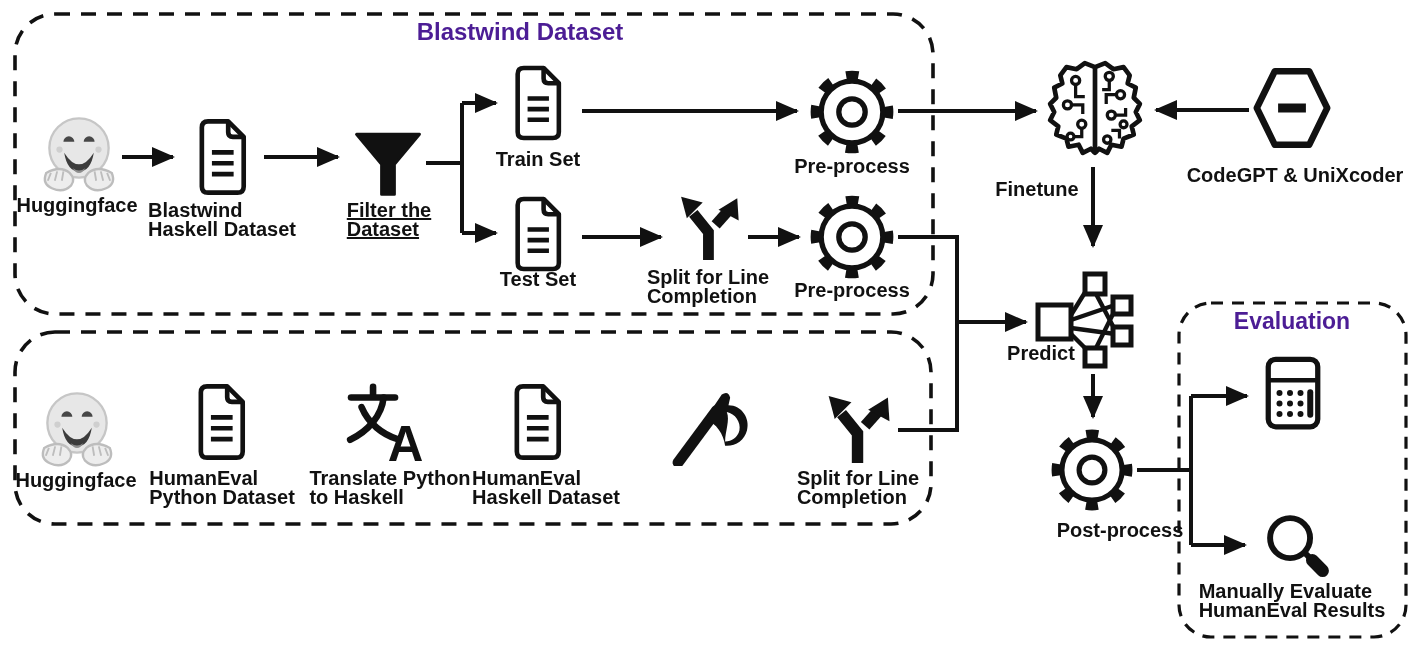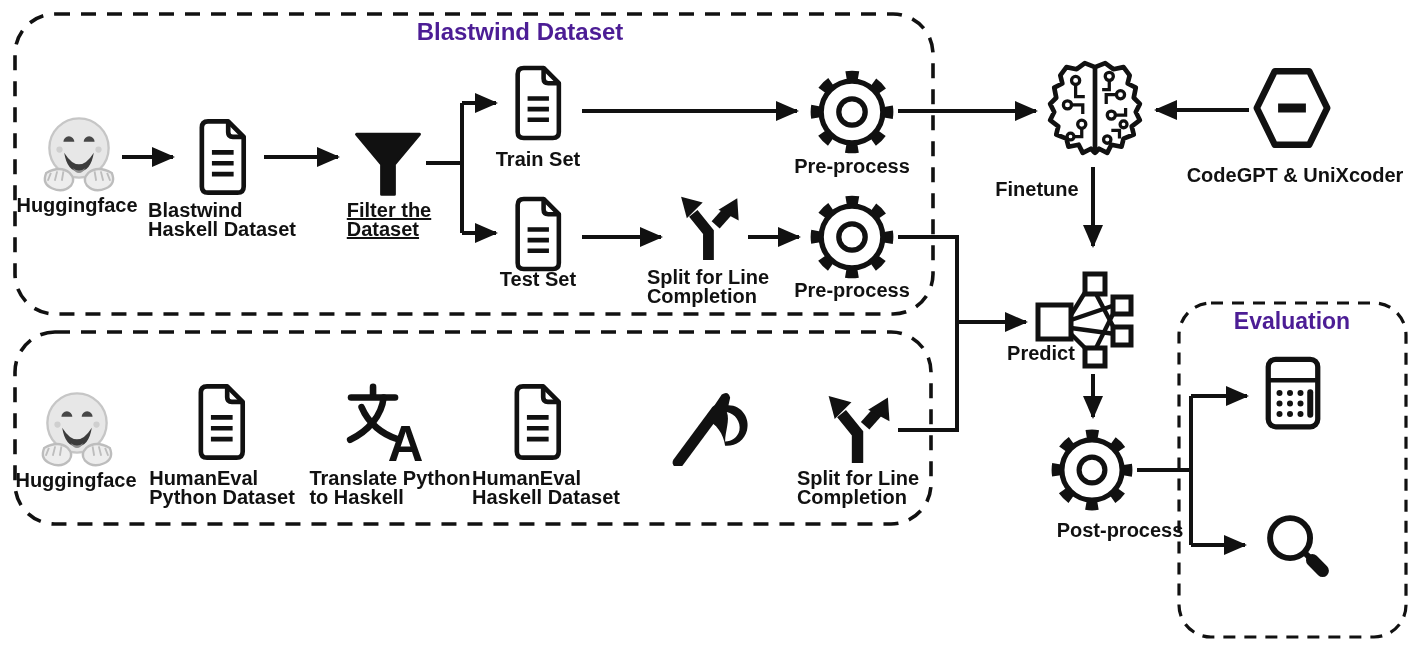--- a/index.html
+++ b/index.html
@@ -252,19 +252,20 @@
   <div class="lbl" style="left:389px;top:201px;text-decoration:underline;"><span>Filter the</span><br><span>Dataset</span></div>
   <div class="lbl" style="left:538px;top:150px;"><span>Train Set</span></div>
   <div class="lbl" style="left:538px;top:270px;"><span>Test Set</span></div>
   <div class="lbl" style="left:708px;top:268px;"><span>Split for Line</span><br><span>Completion</span></div>
   <div class="lbl" style="left:852px;top:157px;"><span>Pre-process</span></div>
   <div class="lbl" style="left:852px;top:281px;"><span>Pre-process</span></div>
   <div class="lbl" style="left:1037px;top:166px;margin-top:14px;"><span>Finetune</span></div>
   <div class="lbl" style="left:1295px;top:166px;"><span>CodeGPT &amp; UniXcoder</span></div>
   <div class="lbl" style="left:1041px;top:344px;"><span>Predict</span></div>
   <div class="lbl" style="left:1092px;top:521px;margin-left:28px;"><span>Post-process</span></div>
+  <div class="lbl" style="left:1292px;top:582px;"><span>Manually Evaluate</span><br><span>HumanEval Results</span></div>
   <div class="lbl" style="left:76px;top:471px;"><span>Huggingface</span></div>
   <div class="lbl" style="left:222px;top:469px;"><span>HumanEval</span><br><span>Python Dataset</span></div>
   <div class="lbl" style="left:390px;top:469px;"><span>Translate Python</span><br><span>to Haskell</span></div>
   <div class="lbl" style="left:546px;top:469px;"><span>HumanEval</span><br><span>Haskell Dataset</span></div>
   <div class="lbl" style="left:858px;top:469px;"><span>Split for Line</span><br><span>Completion</span></div>
 
 </div>
 
 </body></html>

